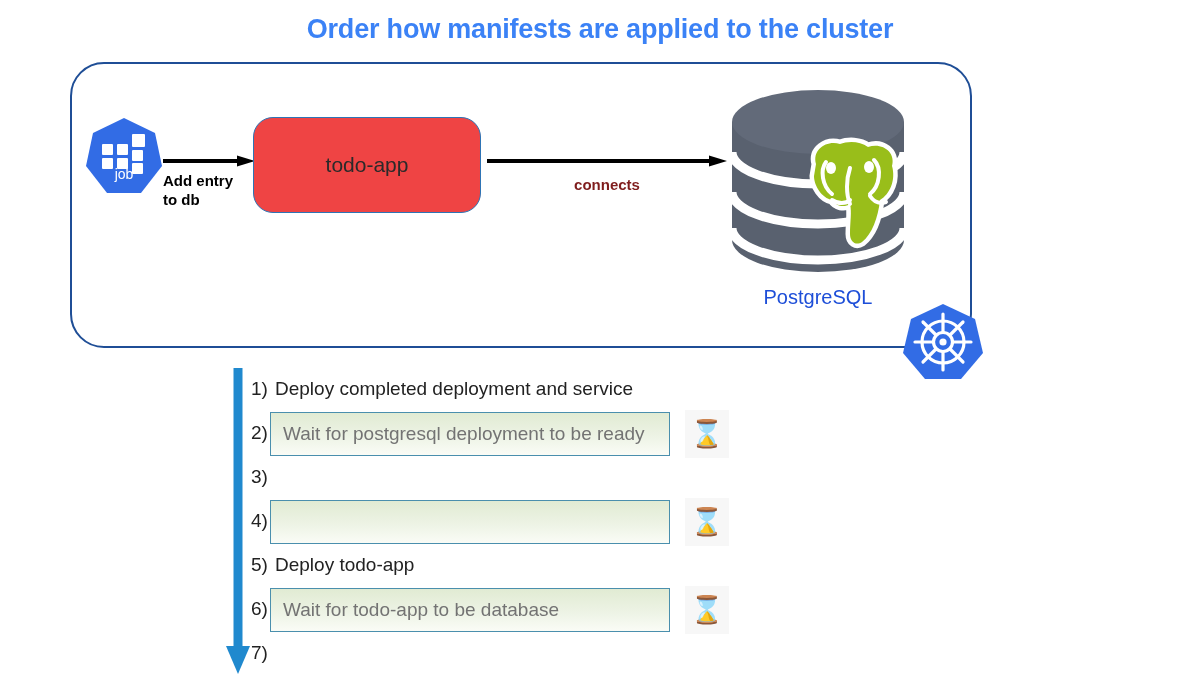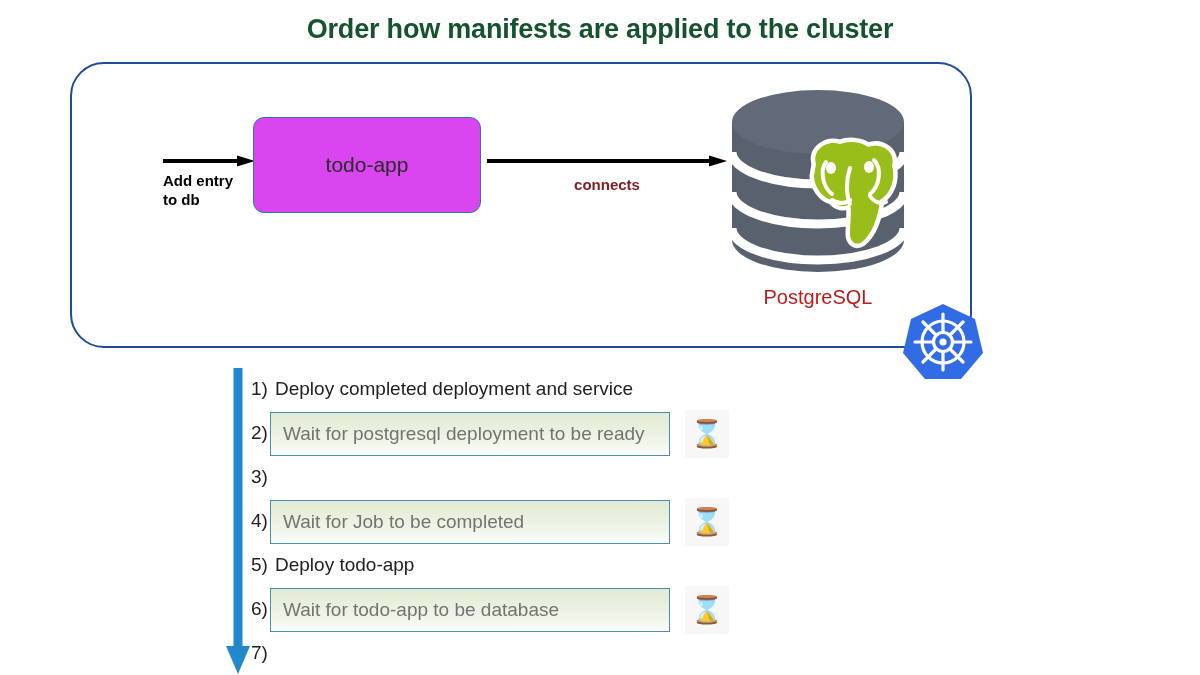--- a/index.html
+++ b/index.html
@@ -16,21 +16,21 @@
   }
 
   
   .title {
     position: absolute;
     left: 0; top: 14px;
     width: 1200px;
     text-align: center;
     font-size: 27px;
     font-weight: bold;
-    color: #14532d;
+    color: #3b82f6;
     letter-spacing: -0.2px;
   }
 
   
   .arch-panel {
     position: absolute;
     left: 70px; top: 62px;
     width: 902px; height: 286px;
     border: 2px solid #1F4E96;
     border-radius: 34px;
@@ -64,22 +64,22 @@
     color: #000000;
     line-height: 1.25;
   }
 
   
   .todo-box {
     position: absolute;
     left: 253px; top: 117px;
     width: 228px; height: 96px;
     border: 1.5px solid #2E74B5;
-    border-radius: 11px;
-    background: #d946ef;
+    border-radius: 20px;
+    background: #ef4444;
     display: flex;
     align-items: center;
     justify-content: center;
     font-size: 21px;
     color: #2a2a2a;
   }
 
   
   .arrow-h2 { position: absolute; left: 487px; top: 153px; width: 240px; height: 12px; }
   .label-connects {
@@ -93,21 +93,21 @@
   }
 
   
   .pg-logo { position: absolute; left: 718px; top: 82px; width: 200px; height: 200px; }
   .pg-caption {
     position: absolute;
     left: 718px; top: 286px;
     width: 200px;
     text-align: center;
     font-size: 20px;
-    color: #b91c1c;
+    color: #1d4ed8;
   }
 
   
   .k8s-logo { position: absolute; left: 903px; top: 303px; width: 80px; height: 78px; }
 
   
   .steps {
     position: absolute;
     left: 251px; top: 370px;
     width: 620px;
@@ -167,20 +167,35 @@
 </style>
 </head>
 <body>
 
 <div id="page">
 
   <div class="title">Order how manifests are applied to the cluster</div>
 
   <div class="arch-panel"></div>
 
+  <div class="job-icon">
+    <svg viewBox="0 0 78 80" width="78" height="80" aria-hidden="true">
+      <polygon points="39,1 70,16 77,49 56,76 22,76 1,49 8,16" fill="#326CE5"></polygon>
+      <g fill="#ffffff">
+        <rect x="17" y="27" width="11" height="11" rx="1"></rect>
+        <rect x="32" y="27" width="11" height="11" rx="1"></rect>
+        <rect x="47" y="17" width="13" height="13" rx="1"></rect>
+        <rect x="17" y="41" width="11" height="11" rx="1"></rect>
+        <rect x="32" y="41" width="11" height="11" rx="1"></rect>
+        <rect x="47" y="33" width="11" height="11" rx="1"></rect>
+        <rect x="47" y="46" width="11" height="11" rx="1"></rect>
+      </g>
+    </svg>
+    <div class="jlabel">job</div>
+  </div>
 
   <div class="arrow-h1">
     <svg viewBox="0 0 92 12" width="92" height="12" aria-hidden="true">
       <line x1="0" y1="6" x2="76" y2="6" stroke="#000000" stroke-width="4"></line>
       <polygon points="92,6 74,0.5 74,11.5" fill="#000000"></polygon>
     </svg>
   </div>
   <div class="label-add-entry">
     <div>Add entry</div>
     <div>to db</div>
@@ -292,21 +307,20 @@
       <span class="hourglass">⌛</span>
     </div>
 
     <div class="step-row">
       <span class="step-num">3)</span>
     </div>
 
     <div class="step-row boxed">
       <div class="wait-box"></div>
       <span class="step-num">4)</span>
-      <span class="wait-text">Wait for Job to be completed</span>
       <span class="hourglass">⌛</span>
     </div>
 
     <div class="step-row">
       <span class="step-num">5)</span>
       <span class="step-text">Deploy todo-app</span>
     </div>
 
     <div class="step-row boxed">
       <div class="wait-box"></div>

